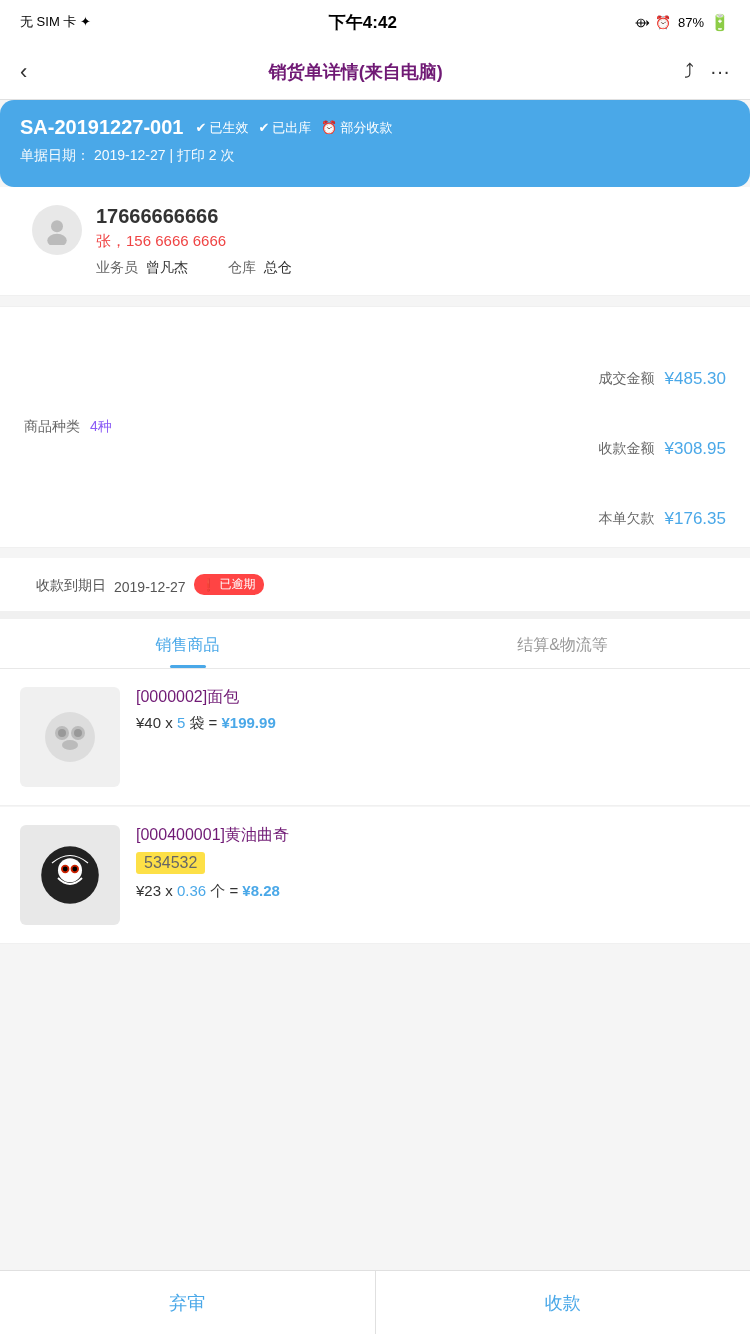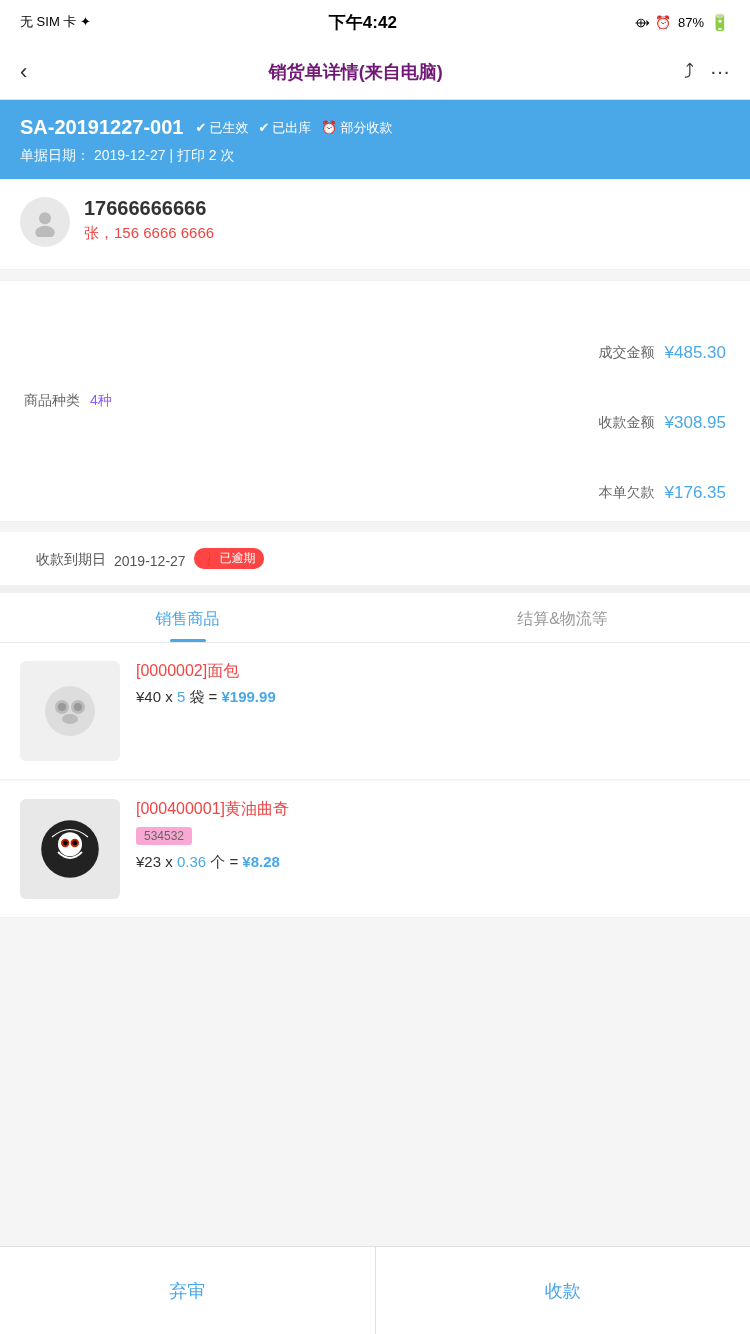--- a/index.html
+++ b/index.html
@@ -42,21 +42,22 @@
       font-weight: 600;
       color: #701a75;
     }
     .nav-actions { display: flex; align-items: center; gap: 16px; }
     .nav-icon { font-size: 20px; color: #333; cursor: pointer; }
     .back-btn { font-size: 22px; color: #333; cursor: pointer; }
 
     
     .header-banner {
       background: #4aa8e8;
-      padding: 16px 20px 14px;
+      padding: 16px 20px 22px;
+      border-radius: 14px;
     }
     .header-banner-top {
       display: flex;
       align-items: center;
       gap: 12px;
       margin-bottom: 8px;
     }
     .order-id {
       font-size: 20px;
       font-weight: 700;
@@ -73,21 +74,21 @@
     .status-tag .tag-icon { font-size: 13px; }
     .header-banner-sub {
       font-size: 14px;
       color: #fff;
       opacity: 0.95;
     }
 
     
     .customer-section {
       background: #fff;
-      padding: 18px 20px;
+      padding: 18px 32px;
       display: flex;
       align-items: flex-start;
       gap: 14px;
       border-bottom: 1px solid #f0f0f0;
     }
     .avatar-circle {
       width: 50px;
       height: 50px;
       border-radius: 50%;
       background: #e8e8e8;
@@ -221,47 +222,47 @@
       flex-shrink: 0;
       overflow: hidden;
     }
     .product-thumb.owl {
       background: #e8e8e8;
     }
     .product-thumb svg { width: 60px; height: 60px; }
     .product-info { flex: 1; }
     .product-name {
       font-size: 16px;
-      color: #ef4444;
+      color: #701a75;
       margin-bottom: 6px;
       font-weight: 500;
     }
     .product-sku-badge {
       display: inline-block;
-      background: #f9a8d4;
+      background: #fde047;
       color: #666;
-      font-size: 12px;
+      font-size: 16px;
       padding: 2px 8px;
       border-radius: 3px;
       margin-bottom: 8px;
     }
     .product-price-row {
       font-size: 15px;
       color: #333;
     }
     .product-price-row .qty { color: #4aa8e8; }
     .product-price-row .total { color: #4aa8e8; font-weight: 600; }
 
     
     .bottom-bar {
       position: fixed;
       bottom: 0;
       left: 0;
       width: 750px;
-      height: 88px;
+      height: 64px;
       background: #fff;
       border-top: 1px solid #e0e0e0;
       display: flex;
     }
     .bottom-btn {
       flex: 1;
       display: flex;
       align-items: center;
       justify-content: center;
       font-size: 18px;
@@ -324,20 +325,30 @@
 <div class="customer-section">
   <div class="avatar-circle">
     <svg viewBox="0 0 40 40">
       <circle cx="20" cy="15" r="8" fill="#bbb"></circle>
       <ellipse cx="20" cy="34" rx="13" ry="9" fill="#bbb"></ellipse>
     </svg>
   </div>
   <div class="customer-info">
     <div class="customer-name">17666666666</div>
     <div class="customer-phone">张，156 6666 6666</div>
+    <div class="customer-meta">
+      <span>
+        <span>业务员</span>
+        <span class="val">曾凡杰</span>
+      </span>
+      <span>
+        <span>仓库</span>
+        <span class="val">总仓</span>
+      </span>
+    </div>
   </div>
 </div>
 
 <div class="summary-section">
   <div class="summary-row">
     <div class="summary-left">
       <span>商品种类</span>
       <span class="val">4种</span>
     </div>
     <div class="summary-right">

